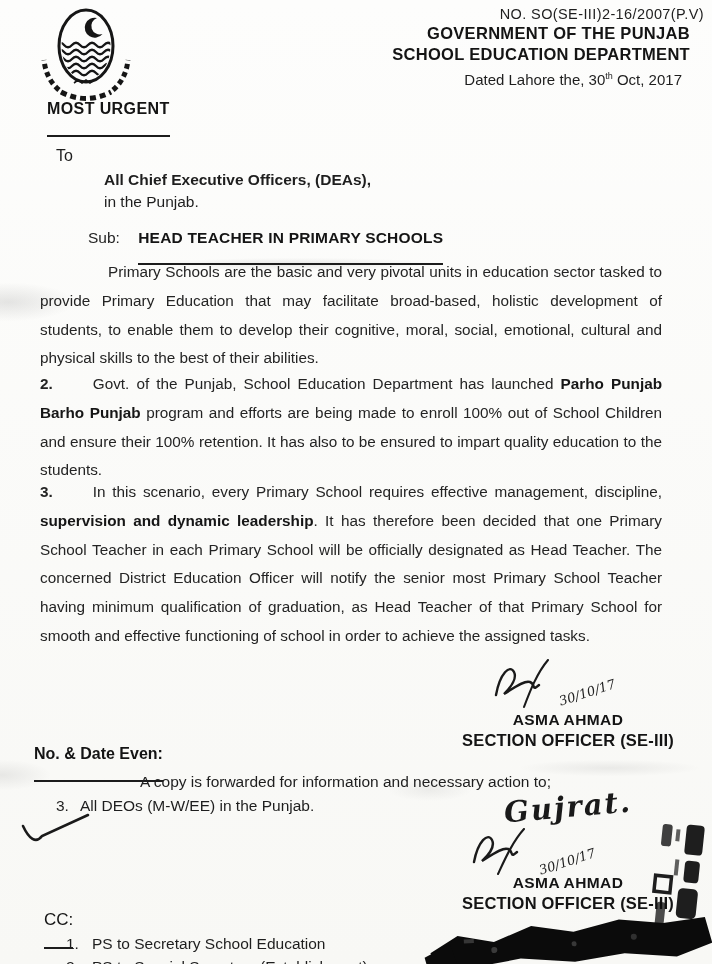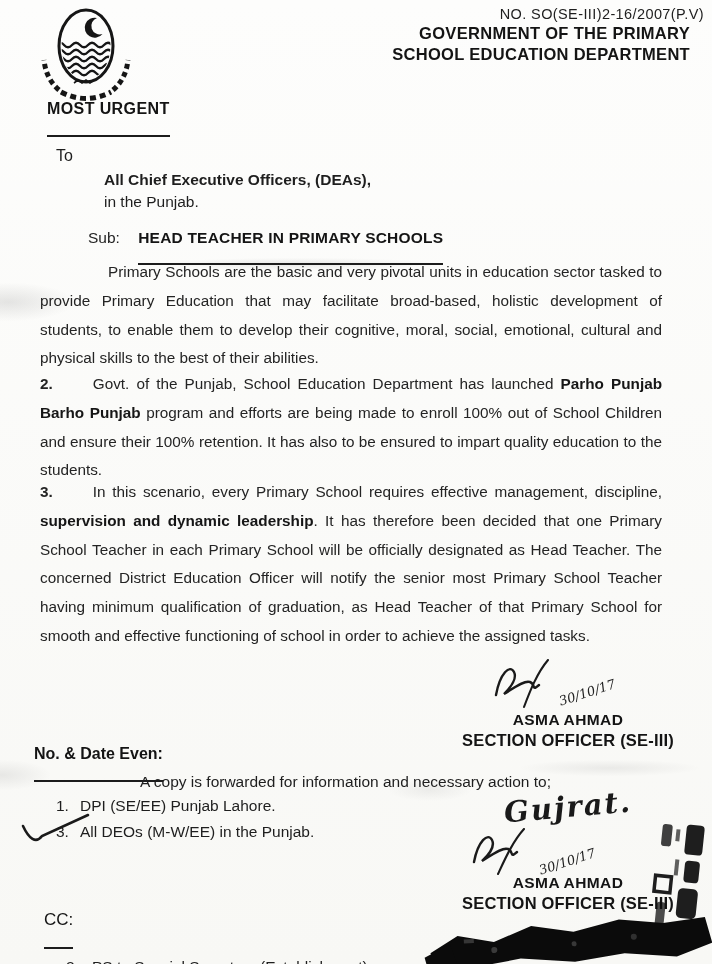--- a/index.html
+++ b/index.html
@@ -96,22 +96,23 @@
     <path d="M34,79 l4,-3 4,3 4,-3 4,3 4,-3" fill="none" stroke="#161616" stroke-width="1.6"></path>
     <g stroke="#161616" fill="none">
       <path d="M19,86 q-13,-11 -15,-30" stroke-width="5" stroke-dasharray="5,3.5"></path>
       <path d="M73,86 q13,-11 15,-30" stroke-width="5" stroke-dasharray="5,3.5"></path>
       <path d="M21,88 q25,13 50,0" stroke-width="5" stroke-dasharray="6,4"></path>
     </g>
   </svg>
 
   <div class="hdr">
     <div class="ref">NO. SO(SE-III)2-16/2007(P.V)</div>
-    <div class="govt">GOVERNMENT OF THE PRIMARY</div>
+    <div class="govt">GOVERNMENT OF THE PUNJAB</div>
     <div class="dept">SCHOOL EDUCATION DEPARTMENT</div>
+    <div class="dateline"><span>Dated Lahore the, 30</span><sup>th</sup><span> Oct, 2017</span></div>
   </div>
 
   <div class="urgent u">MOST URGENT</div>
 
   <div class="to">To</div>
   <div class="addr1">All Chief Executive Officers, (DEAs),</div>
   <div class="addr2">in the Punjab.</div>
 
   <div class="subrow">
     <span class="sublabel">Sub:</span>
@@ -133,21 +134,20 @@
     </svg>
     <span class="hw-date">30/10/17</span>
     <div class="sname">ASMA AHMAD</div>
     <div class="stitle">SECTION OFFICER (SE-III)</div>
   </div>
 
   <div class="ndte u">No. &amp; Date Even:</div>
   <div class="fintro">A copy is forwarded for information and necessary action to;</div>
 
   <div class="flist">
-    <div class="frow"><span class="fnum">1.</span><span>DPI (SE/EE) Punjab Lahore.</span></div>
     <div class="frow"><span class="fnum">3.</span><span>All DEOs (M-W/EE) in the Punjab.</span></div>
   </div>
 
   <svg class="tick" width="72" height="38" viewBox="0 0 72 38">
     <path d="M3,14 C9,27 16,32 22,24 L68,3" fill="none" stroke="#1a1a1a" stroke-width="2.6" stroke-linecap="round"></path>
   </svg>
 
   <div class="gujrat">Gujrat.</div>
 
   <div class="sig sig2">
@@ -156,20 +156,21 @@
         <path d="M6,34 C10,13 20,4 24,12 C28,20 18,29 14,33 C24,27 34,19 40,21 C46,23 41,31 49,24"></path>
         <path d="M30,46 C37,31 45,13 56,1" stroke-width="2.1"></path>
       </g>
     </svg>
     <span class="hw-date">30/10/17</span>
     <div class="sname">ASMA AHMAD</div>
     <div class="stitle">SECTION OFFICER (SE-III)</div>
   </div>
 
   <div class="cch u">CC:</div>
+  <div class="ccrow c1"><span class="ccnum">1.</span><span>PS to Secretary School Education</span></div>
   <div class="ccrow c2"><span class="ccnum">2.</span><span>PS to Special Secretary (Establishment)</span></div>
 
   <svg class="stamp-right" width="62" height="144" viewBox="0 0 62 144">
     <g transform="rotate(6 31 72)" fill="#0c0c0c" opacity="0.92">
       <rect x="30" y="4" width="18" height="30" rx="4"></rect>
       <rect x="32" y="40" width="15" height="22" rx="4"></rect>
       <rect x="28" y="68" width="20" height="30" rx="5"></rect>
       <rect x="33" y="104" width="14" height="26" rx="4"></rect>
       <rect x="6" y="6" width="10" height="22" rx="3" opacity=".85"></rect>
       <rect x="4" y="58" width="16" height="16" fill="none" stroke="#0c0c0c" stroke-width="3.5"></rect>

